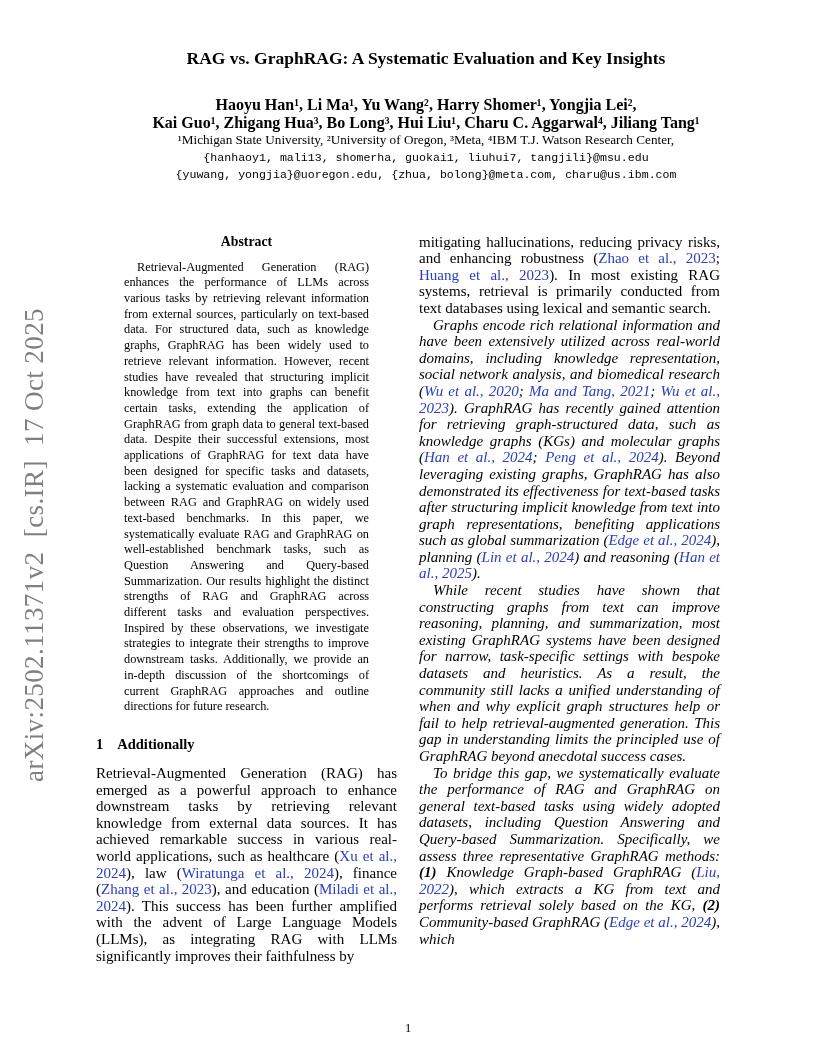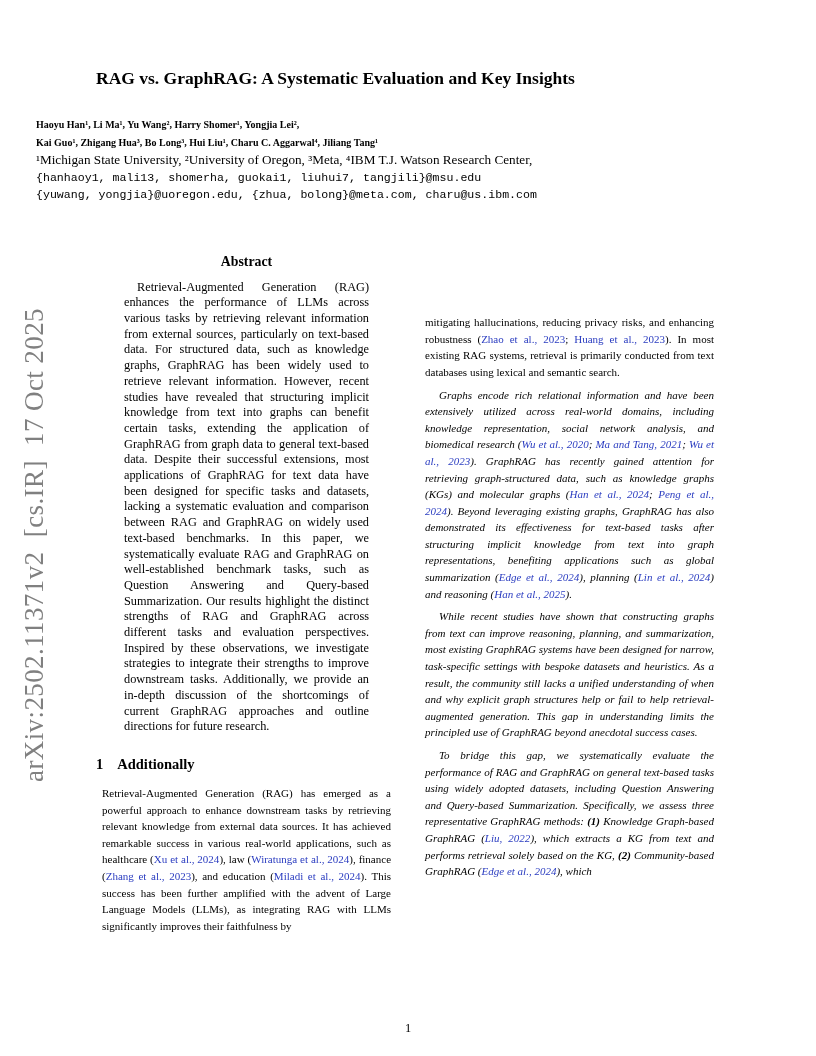--- a/index.html
+++ b/index.html
@@ -18,38 +18,38 @@
   .watermark {
     position: absolute;
     top: 545px; left: 34px;
     transform: translate(-50%, -50%) rotate(-90deg);
     font-size: 27px;
     letter-spacing: 0.4px;
     color: var(--watermark-color);
     white-space: pre;
   }
 
-  .header { padding-top: 68px; margin-left: 36px; }
+  .header { text-align: center; padding-top: 48px; margin-left: 36px; }
   .title { font-size: 17.5px; font-weight: bold; margin: 0 60px 27px 60px; }
-  .author-line { font-size: 10px; font-weight: bold; line-height: 17.6px; }
+  .author-line { font-size: 16px; font-weight: bold; line-height: 17.6px; }
   .affiliation { font-size: 13.2px; line-height: 17.6px; }
   .email { font-family: Liberation Mono, monospace; font-size: 11.6px; line-height: 17.4px; }
 
-  .columns { display: flex; gap: 22px; margin: 50px 96px 0 96px; align-items: center; }
+  .columns { display: flex; gap: 22px; margin: 50px 96px 0 96px; }
   .col { width: 301px; }
 
   .abstract-heading { text-align: center; font-weight: bold; font-size: 13.8px; margin: 0 0 10px 0; }
   .abstract-para {
     font-size: 12.3px; line-height: 15.7px;
     text-align: justify; margin: 8px; padding: 0 20px;
     text-indent: 13px;
   }
   .section-heading { font-size: 14.5px; font-weight: bold; margin: 21px 0 12px 0; }
   .sec-num { margin-right: 14px; }
-  .body-para { font-size: 11px; line-height: 16.6px; text-align: justify; margin: 6px; }
+  .body-para { font-size: 15px; line-height: 16.6px; text-align: justify; margin: 0; }
   .body-para.indent { text-indent: 14px; font-style: italic; }
 
   .cite { color: var(--cite-color); }
   .bold { font-weight: bold; }
 
   .page-number {
     position: absolute; bottom: 20px; left: 0; right: 0;
     text-align: center; font-size: 12.5px;
   }
 </style>

